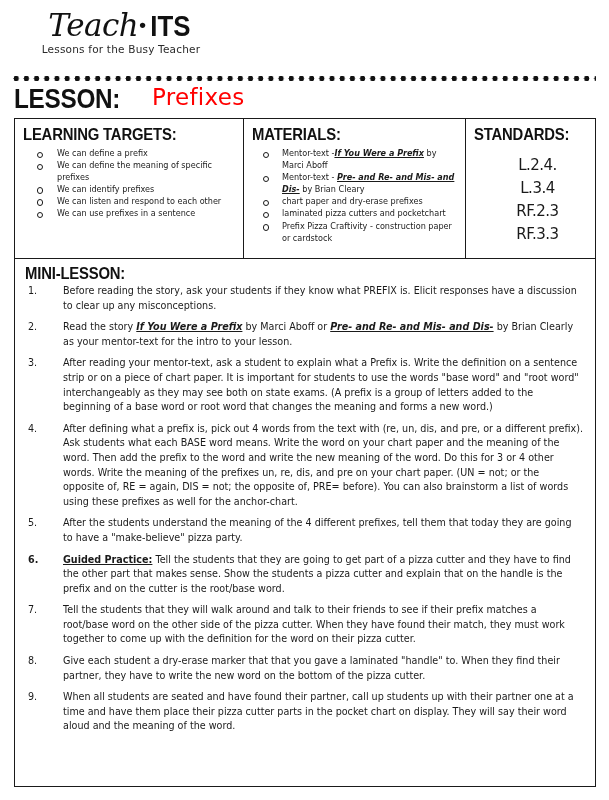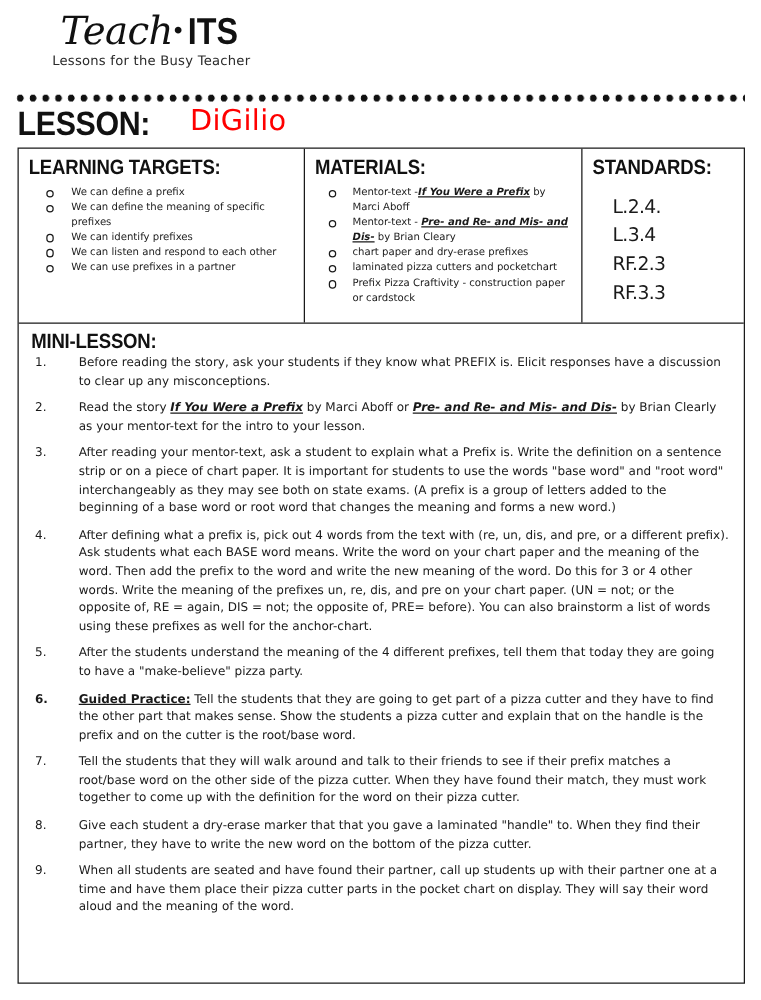--- a/index.html
+++ b/index.html
@@ -160,20 +160,21 @@
   ul.hollow.mat li { padding-left: 30px; line-height: 11.8px; margin-bottom: 0.5px; }
   ul.hollow.mat li::before { left: 11px; }
 
   .bi { font-style: italic; font-weight: bold; text-decoration: underline; }
   .bu { font-weight: bold; text-decoration: underline; }
 
   .std-list {
     margin: 6px 0 0 0;
     padding: 0;
     list-style: none;
+    text-align: center;
   }
   .std-list li {
     font-family: "DejaVu Sans", sans-serif;
     font-size: 15px;
     line-height: 23px;
     letter-spacing: -0.5px;
     color: #1a1a1a;
     padding-left: 16px;
   }
 
@@ -254,35 +255,35 @@
       <span class="logo-teach">Teach</span><span class="logo-dot">•</span><span class="logo-its">ITS</span>
     </div>
     <div class="logo-tag">Lessons for the Busy Teacher</div>
   </div>
 </div>
 
 <div class="dotted-rule"></div>
 
 <div class="lesson-line">
   <span class="lesson-label">LESSON:</span>
-  <span class="lesson-value">DiGilio</span>
+  <span class="lesson-value">Prefixes</span>
 </div>
 
 <div class="sheet">
 
   <div class="top-row">
 
     <div class="cell cell-learning">
       <div class="box-title">LEARNING TARGETS:</div>
       <ul class="hollow tight">
         <li>We can define a prefix</li>
         <li>We can define the meaning of specific prefixes</li>
         <li>We can identify prefixes</li>
         <li>We can listen and respond to each other</li>
-        <li>We can use prefixes in a partner</li>
+        <li>We can use prefixes in a sentence</li>
       </ul>
     </div>
 
     <div class="cell cell-materials">
       <div class="box-title">MATERIALS:</div>
       <ul class="hollow mat">
         <li><span>Mentor-text -</span><span class="bi">If You Were a Prefix</span><span> by Marci Aboff</span></li>
         <li><span>Mentor-text - </span><span class="bi">Pre- and Re- and Mis- and Dis-</span><span> by Brian Cleary</span></li>
         <li><span>chart paper and dry-erase prefixes</span></li>
         <li><span>laminated pizza cutters and pocketchart</span></li>

